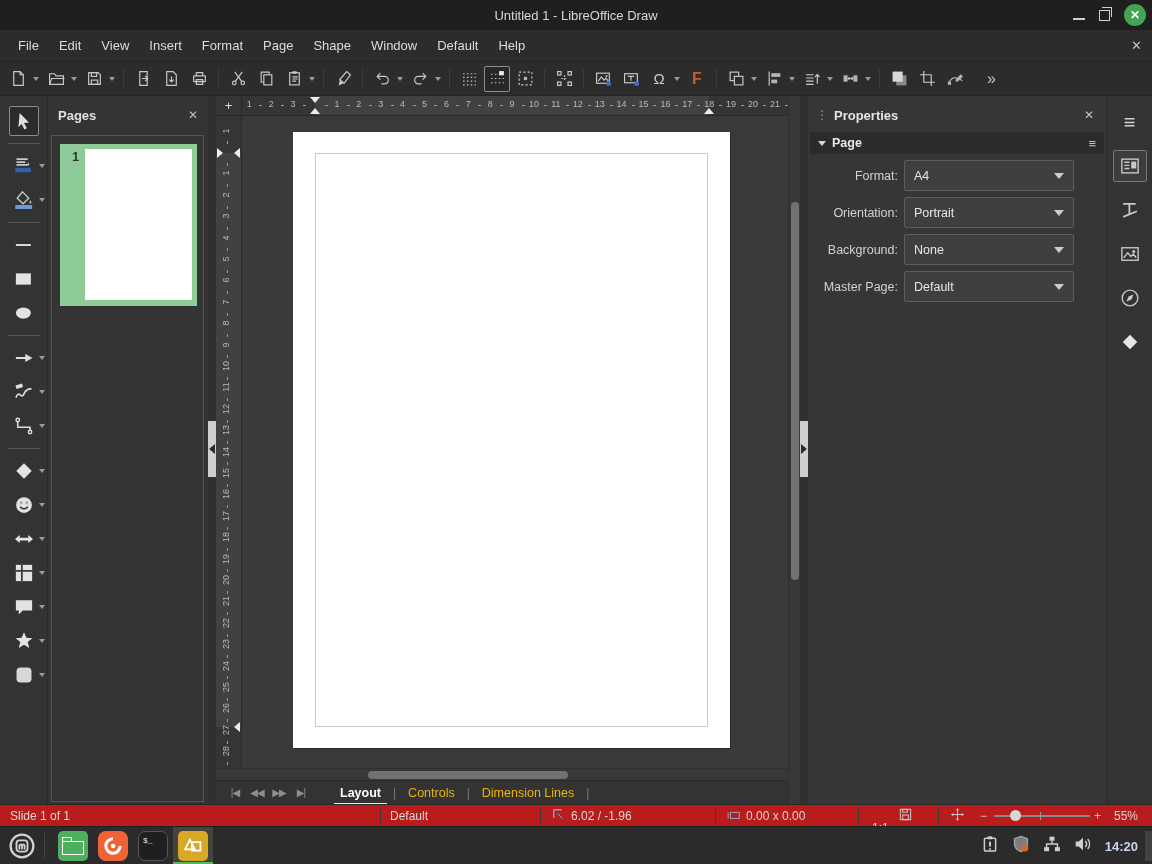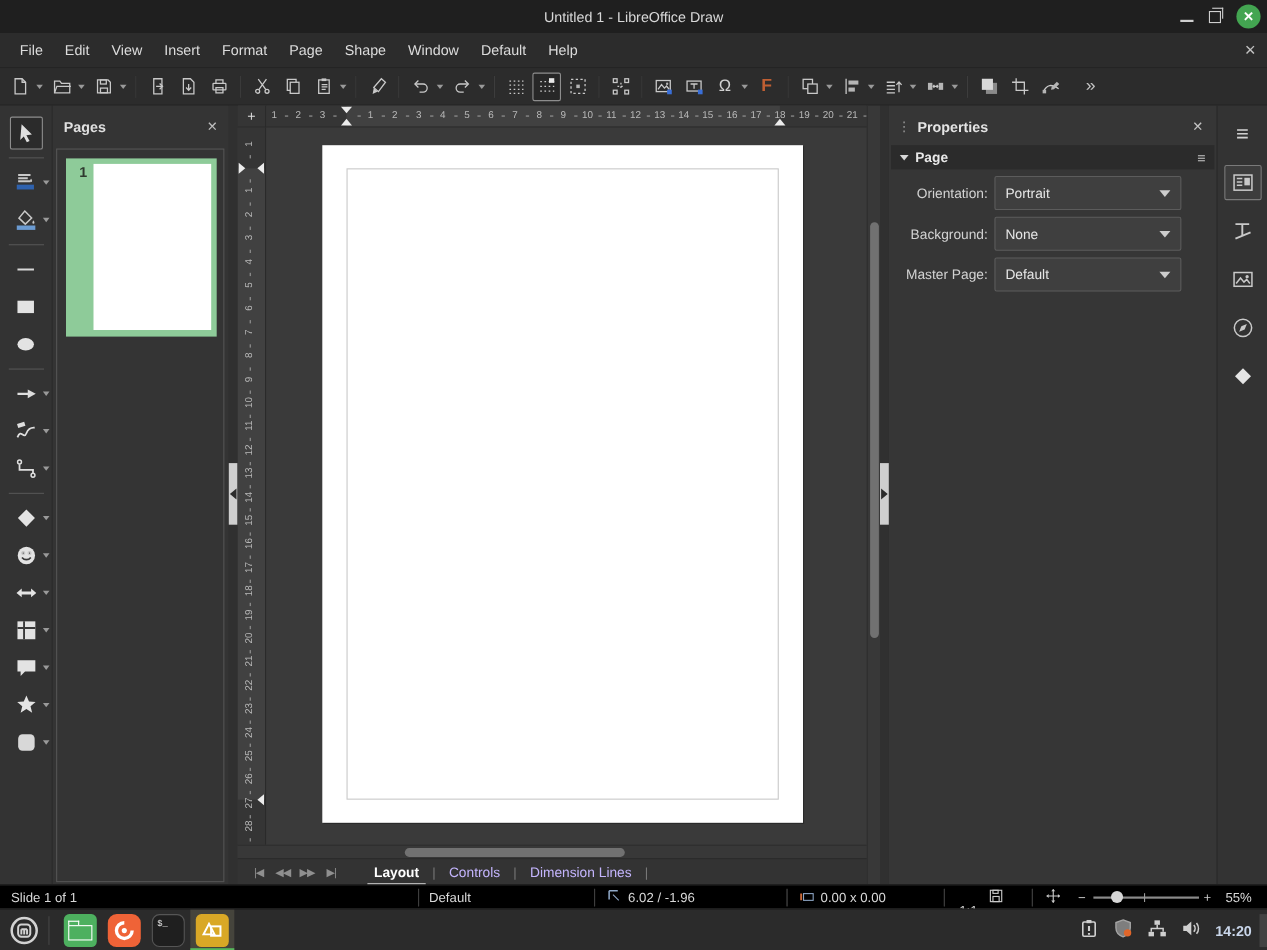--- a/index.html
+++ b/index.html
@@ -76,21 +76,21 @@
   .mk-right{position:absolute;width:0;height:0;border-top:5px solid transparent;border-bottom:5px solid transparent;border-left:6px solid #ececec;}
   .mk-left{position:absolute;width:0;height:0;border-top:5px solid transparent;border-bottom:5px solid transparent;border-right:6px solid #ececec;}
   .page{position:absolute;left:51px;top:16px;width:437px;height:616px;background:#fff;box-shadow:1px 1px 0 #2a2a2a;}
   .page-margin{position:absolute;left:22px;top:21px;right:22px;bottom:21px;border:1px solid #c9c9c9;}
   .hscroll{height:12px;background:#383838;position:relative;border-top:1px solid #2f2f2f;}
   .hthumb{position:absolute;top:2px;height:8px;border-radius:4px;background:#717171;}
   
   .tabbar{height:24px;background:#333;display:flex;align-items:center;padding-left:12px;border-top:1px solid #2b2b2b;}
   .navbtns{display:flex;gap:8px;margin-right:22px;color:#8f8f8f;font-size:10px;letter-spacing:-1px;}
   .navbtn{width:14px;text-align:center;}
-  .ptab{font-size:12.5px;color:#c4b5fd;padding:3px 10px;position:relative;}
+  .ptab{font-size:12.5px;color:#eab308;padding:3px 10px;position:relative;}
   .ptab.active{color:#fff;font-weight:bold;}
   .ptab.active:after{content:"";position:absolute;left:4px;right:4px;bottom:-2px;height:2px;background:#e8e8e8;}
   .tab-sep{color:#777;font-size:12px;margin:0 2px;}
   
   .vscroll{width:12px;background:#383838;position:relative;border-left:1px solid #2f2f2f;}
   .vthumb{position:absolute;left:2px;width:8px;border-radius:4px;background:#717171;}
   
   .props{width:298px;background:#363636;display:flex;flex-direction:column;}
   .props-head{height:30px;display:flex;align-items:center;padding:0 8px;margin-top:4px;}
   .grip{color:#9a9a9a;font-size:12px;letter-spacing:-2px;margin-right:8px;}
@@ -105,21 +105,21 @@
   .pctrl{width:170px;height:31px;background:#3f3f3f;border:1px solid #5c5c5c;border-radius:2px;
          display:flex;align-items:center;padding:0 9px;font-size:12.5px;color:#e6e6e6;position:relative;}
   .pctrl .carr{position:absolute;right:9px;border-left:5px solid transparent;border-right:5px solid transparent;border-top:6px solid #cdcdcd;}
   .pctrl.btn{justify-content:center;}
   
   .sidetabs{width:46px;background:#333;border-left:1px solid #2a2a2a;display:flex;flex-direction:column;align-items:center;padding-top:10px;gap:12px;}
   .stab{width:34px;height:32px;display:flex;align-items:center;justify-content:center;border:1px solid transparent;border-radius:2px;}
   .stab.active{border:1px solid #7a7a7a;background:#3d3d3d;}
   .stab .glyph{font-size:20px;color:#d0d0d0;}
   
-  .statusbar{position:absolute;left:0;top:804px;width:1152px;height:22px;background:#000000;
+  .statusbar{position:absolute;left:0;top:804px;width:1152px;height:22px;background:#b91c1c;
              border-top:1px solid #262626;font-size:12px;color:#d8d8d8;}
   .sb{position:absolute;top:0;height:22px;display:flex;align-items:center;gap:5px;}
   .sb-sep{position:absolute;top:3px;width:1px;height:16px;background:#272727;border-right:1px solid #3e3e3e;}
   .zoom-track{position:absolute;left:0;top:10px;width:96px;height:2px;background:#8a8a8a;}
   .zoom-mid{position:absolute;left:46px;top:7px;width:1px;height:8px;background:#9a9a9a;}
   .zoom-thumb{position:absolute;left:16px;top:5px;width:11px;height:11px;border-radius:50%;background:#d6d6d6;}
   
   .taskbar{position:absolute;left:0;top:826px;width:1152px;height:38px;background:#2b2b2b;border-top:1px solid #1f1f1f;}
   .tb-left{position:absolute;left:0;top:0;height:38px;display:flex;align-items:center;}
   .mint-btn{width:44px;height:38px;display:flex;align-items:center;justify-content:center;}
@@ -684,20 +684,27 @@
         <span class="props-title">Properties</span>
         <span class="props-close">✕</span>
       </div>
       <div class="section-bar">
         <span class="sec-arrow"></span>
         <span class="sec-title">Page</span>
         <span class="sec-menu">≡</span>
       </div>
       <div id="proprows">
           <div class="prow">
+            <div class="plabel">Format:</div>
+            <div class="pctrl">
+              <span>A4</span>
+              <span class="carr"></span>
+            </div>
+          </div>
+          <div class="prow">
             <div class="plabel">Orientation:</div>
             <div class="pctrl">
               <span>Portrait</span>
               <span class="carr"></span>
             </div>
           </div>
           <div class="prow">
             <div class="plabel">Background:</div>
             <div class="pctrl">
               <span>None</span>

